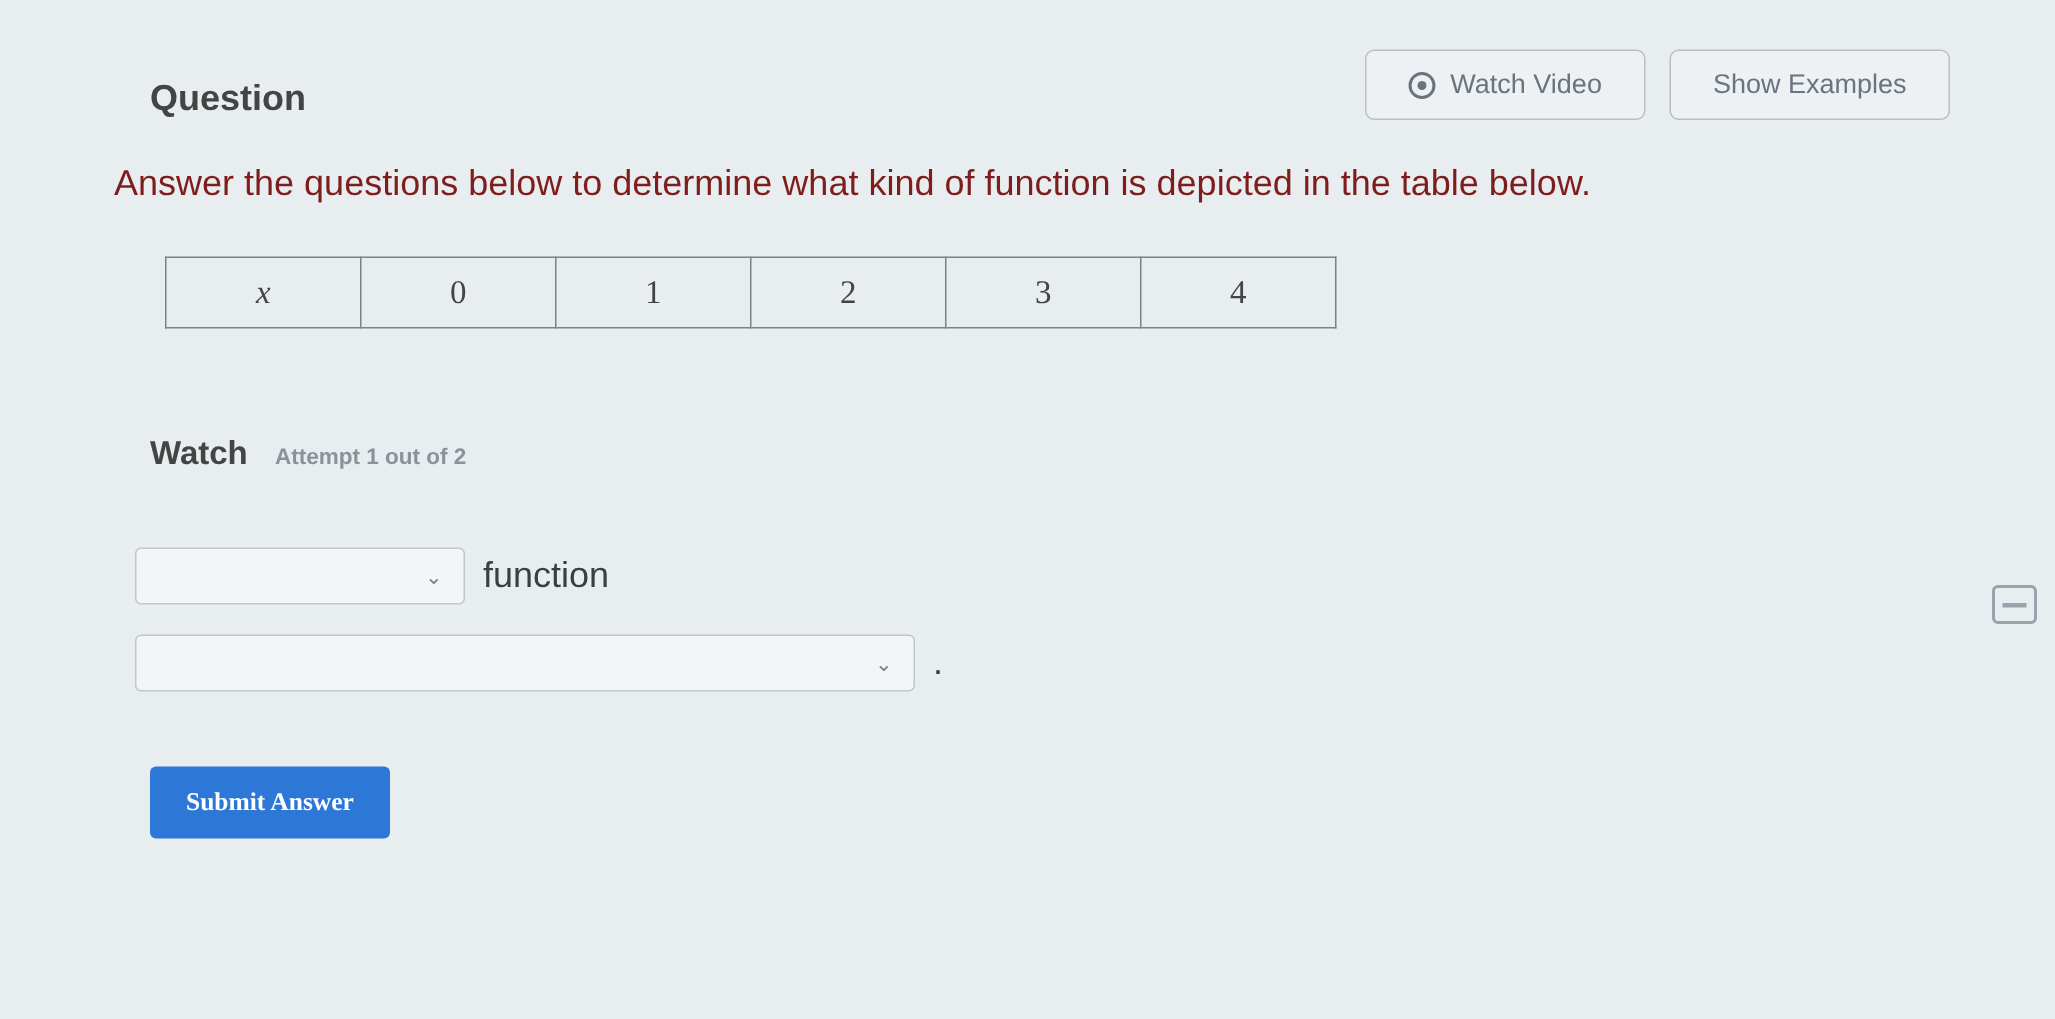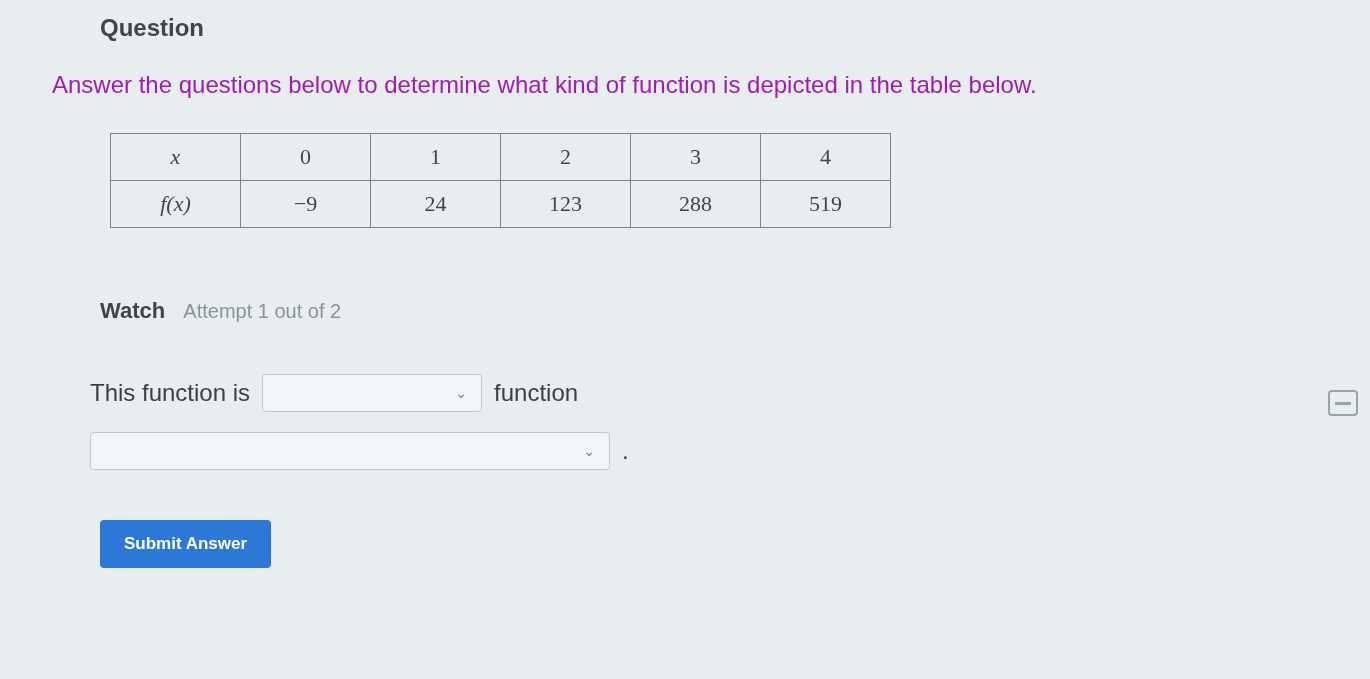--- a/index.html
+++ b/index.html
@@ -9,21 +9,21 @@
       width: 1370px;
       height: 679px;
       padding: 0 40px;
       color: #333;
       position: relative;
     }
     .header-row {
       display: flex;
       justify-content: space-between;
       align-items: flex-end;
-      padding-top: 14px;
+      padding-top: 3px;
     }
     .question-label {
       font-size: 24px;
       font-weight: 600;
       color: #444;
       margin-left: 60px;
     }
     .header-buttons {
       display: flex;
       gap: 16px;
@@ -53,22 +53,22 @@
     }
     .play-circle::after {
       content: '';
       width: 6px;
       height: 6px;
       background: #6a7480;
       border-radius: 50%;
     }
     .prompt-text {
       font-size: 24px;
-      color: #a21caf;
-      margin: 25px 20px 30px 12px;
+      color: #7f1d1d;
+      margin: 25px 20px 30px 36px;
       line-height: 1.5;
     }
     .data-table {
       border-collapse: collapse;
       margin-left: 70px;
       font-family: 'Cambria Math', 'Times New Roman', serif;
     }
     .data-table td {
       border: 1px solid #7a828a;
       padding: 10px 20px;
@@ -78,22 +78,22 @@
       min-width: 130px;
     }
     .data-table td.hdr { font-style: italic; }
     .section-label {
       font-size: 22px;
       font-weight: 600;
       color: #444;
       margin: 70px 0 0 60px;
     }
     .attempt-info {
-      font-size: 20px;
-      font-weight: 400;
+      font-size: 15px;
+      font-weight: 700;
       color: #8a929a;
       margin-left: 12px;
     }
     .answer-line {
       display: flex;
       align-items: center;
       gap: 12px;
       margin: 50px 0 0 50px;
       font-size: 24px;
       color: #3a3f44;
@@ -126,20 +126,21 @@
     .submit-btn {
       background: #2d77d6;
       color: #fff;
       border: none;
       border-radius: 4px;
       padding: 14px 24px;
       font-size: 17px;
       font-weight: 600;
       margin: 50px 0 0 60px;
       cursor: pointer;
+      font-family: Liberation Serif, serif;
     }
     .side-widget {
       position: absolute;
       right: 12px;
       top: 390px;
       width: 30px;
       height: 26px;
       border: 2px solid #9aa3ab;
       border-radius: 4px;
       background: #e8edf0;
@@ -153,52 +154,52 @@
       background: #9aa3ab;
     }
   </style>
 </head>
 <body>
 
 
 
 <div class="header-row">
   <div class="question-label">Question</div>
+  <div class="header-buttons">
+    <div class="outline-btn">
+      <span class="play-circle"></span>
+      <span>Watch Video</span>
+    </div>
+    <div class="outline-btn">
+      <span>Show Examples</span>
+    </div>
+  </div>
 </div>
 
 <div class="prompt-text">Answer the questions below to determine what kind of function is depicted in the table below.</div>
 
 <table class="data-table">
   <tbody>
       <tr>
     <td class="hdr">x</td>
     <td>0</td>
     <td>1</td>
     <td>2</td>
     <td>3</td>
     <td>4</td>
   </tr>
-  <tr>
-    <td class="hdr">f(x)</td>
-    <td>−9</td>
-    <td>24</td>
-    <td>123</td>
-    <td>288</td>
-    <td>519</td>
-  </tr>
 </tbody>
   </table>
 
 <div class="section-label">
   <span>Watch</span>
   <span class="attempt-info">Attempt 1 out of 2</span>
 </div>
 
 <div class="answer-line">
-  <span>This function is</span>
   <div class="dropdown">
     <span class="chevron">⌄</span>
   </div>
   <span>function</span>
 </div>
 
 <div class="second-line">
   <div class="dropdown wide">
     <span class="chevron">⌄</span>
   </div>

